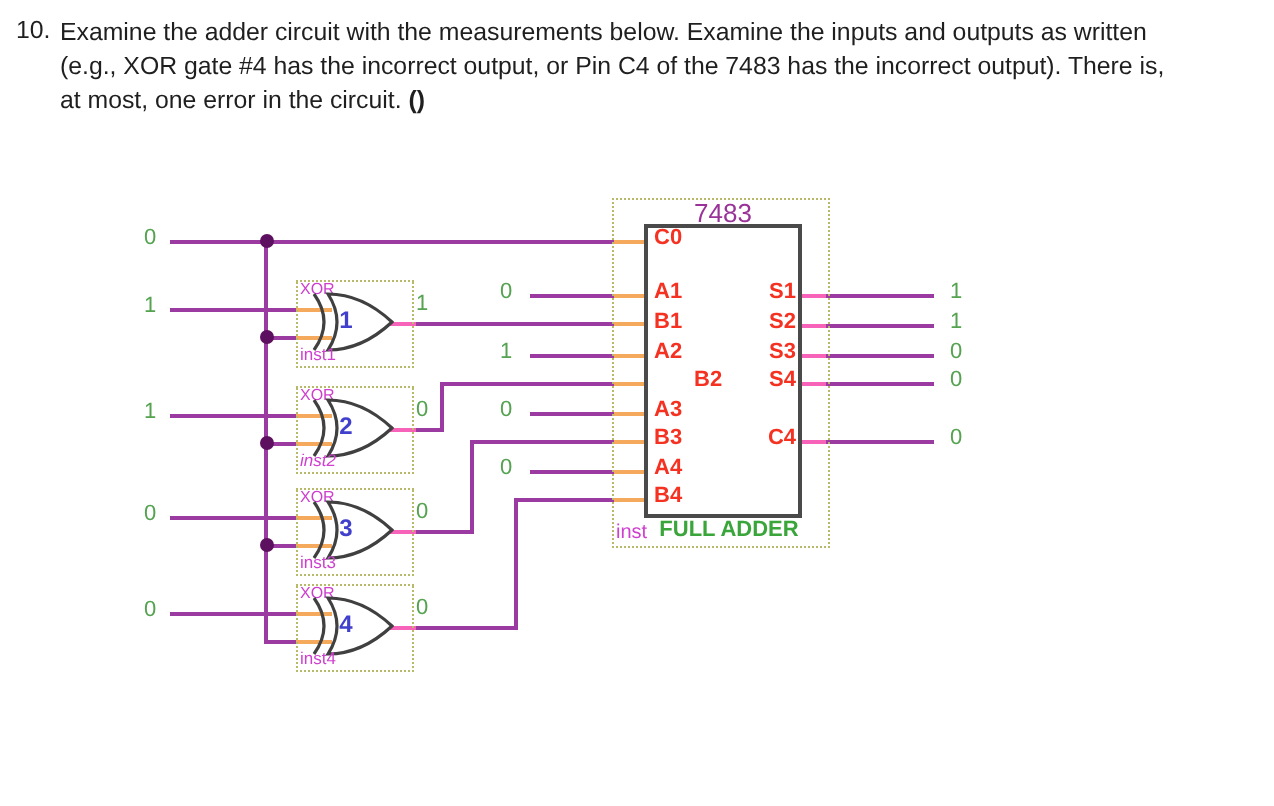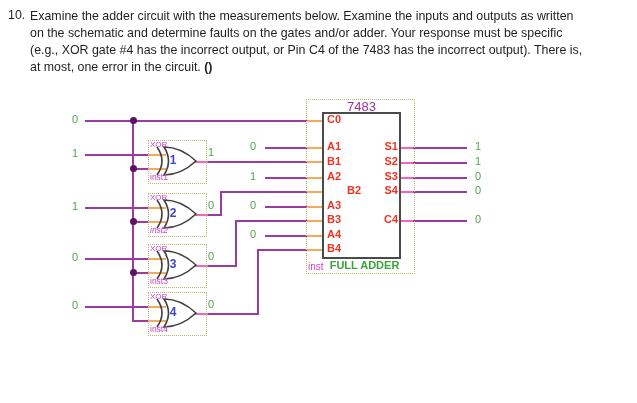--- a/index.html
+++ b/index.html
@@ -36,21 +36,20 @@
   .blank{display:inline-block;width:397px;border-bottom:1.4px solid #222;height:14px;margin-left:5px;vertical-align:bottom;}
 </style>
 </head>
 <body>
 
 <div class="page">
 
   <span class="qnum">10.</span>
   <div class="qtext">
     <span class="qline">Examine the adder circuit with the measurements below. Examine the inputs and outputs as written</span>
-    <span class="qline">on the schematic and determine faults on the gates and/or adder. Your response must be specific</span>
     <span class="qline">(e.g., XOR gate #4 has the incorrect output, or Pin C4 of the 7483 has the incorrect output). There is,</span>
     <span class="qline"><span>at most, one error in the circuit. </span><span class="qbold">()</span></span>
   </div>
 
   <div class="wh" style="left:85px;top:120px;width:222px;"></div>
   <div class="wh" style="left:85px;top:154px;width:63px;"></div>
   <div class="wh" style="left:85px;top:207px;width:63px;"></div>
   <div class="wh" style="left:85px;top:258px;width:63px;"></div>
   <div class="wh" style="left:85px;top:306px;width:63px;"></div>
 

